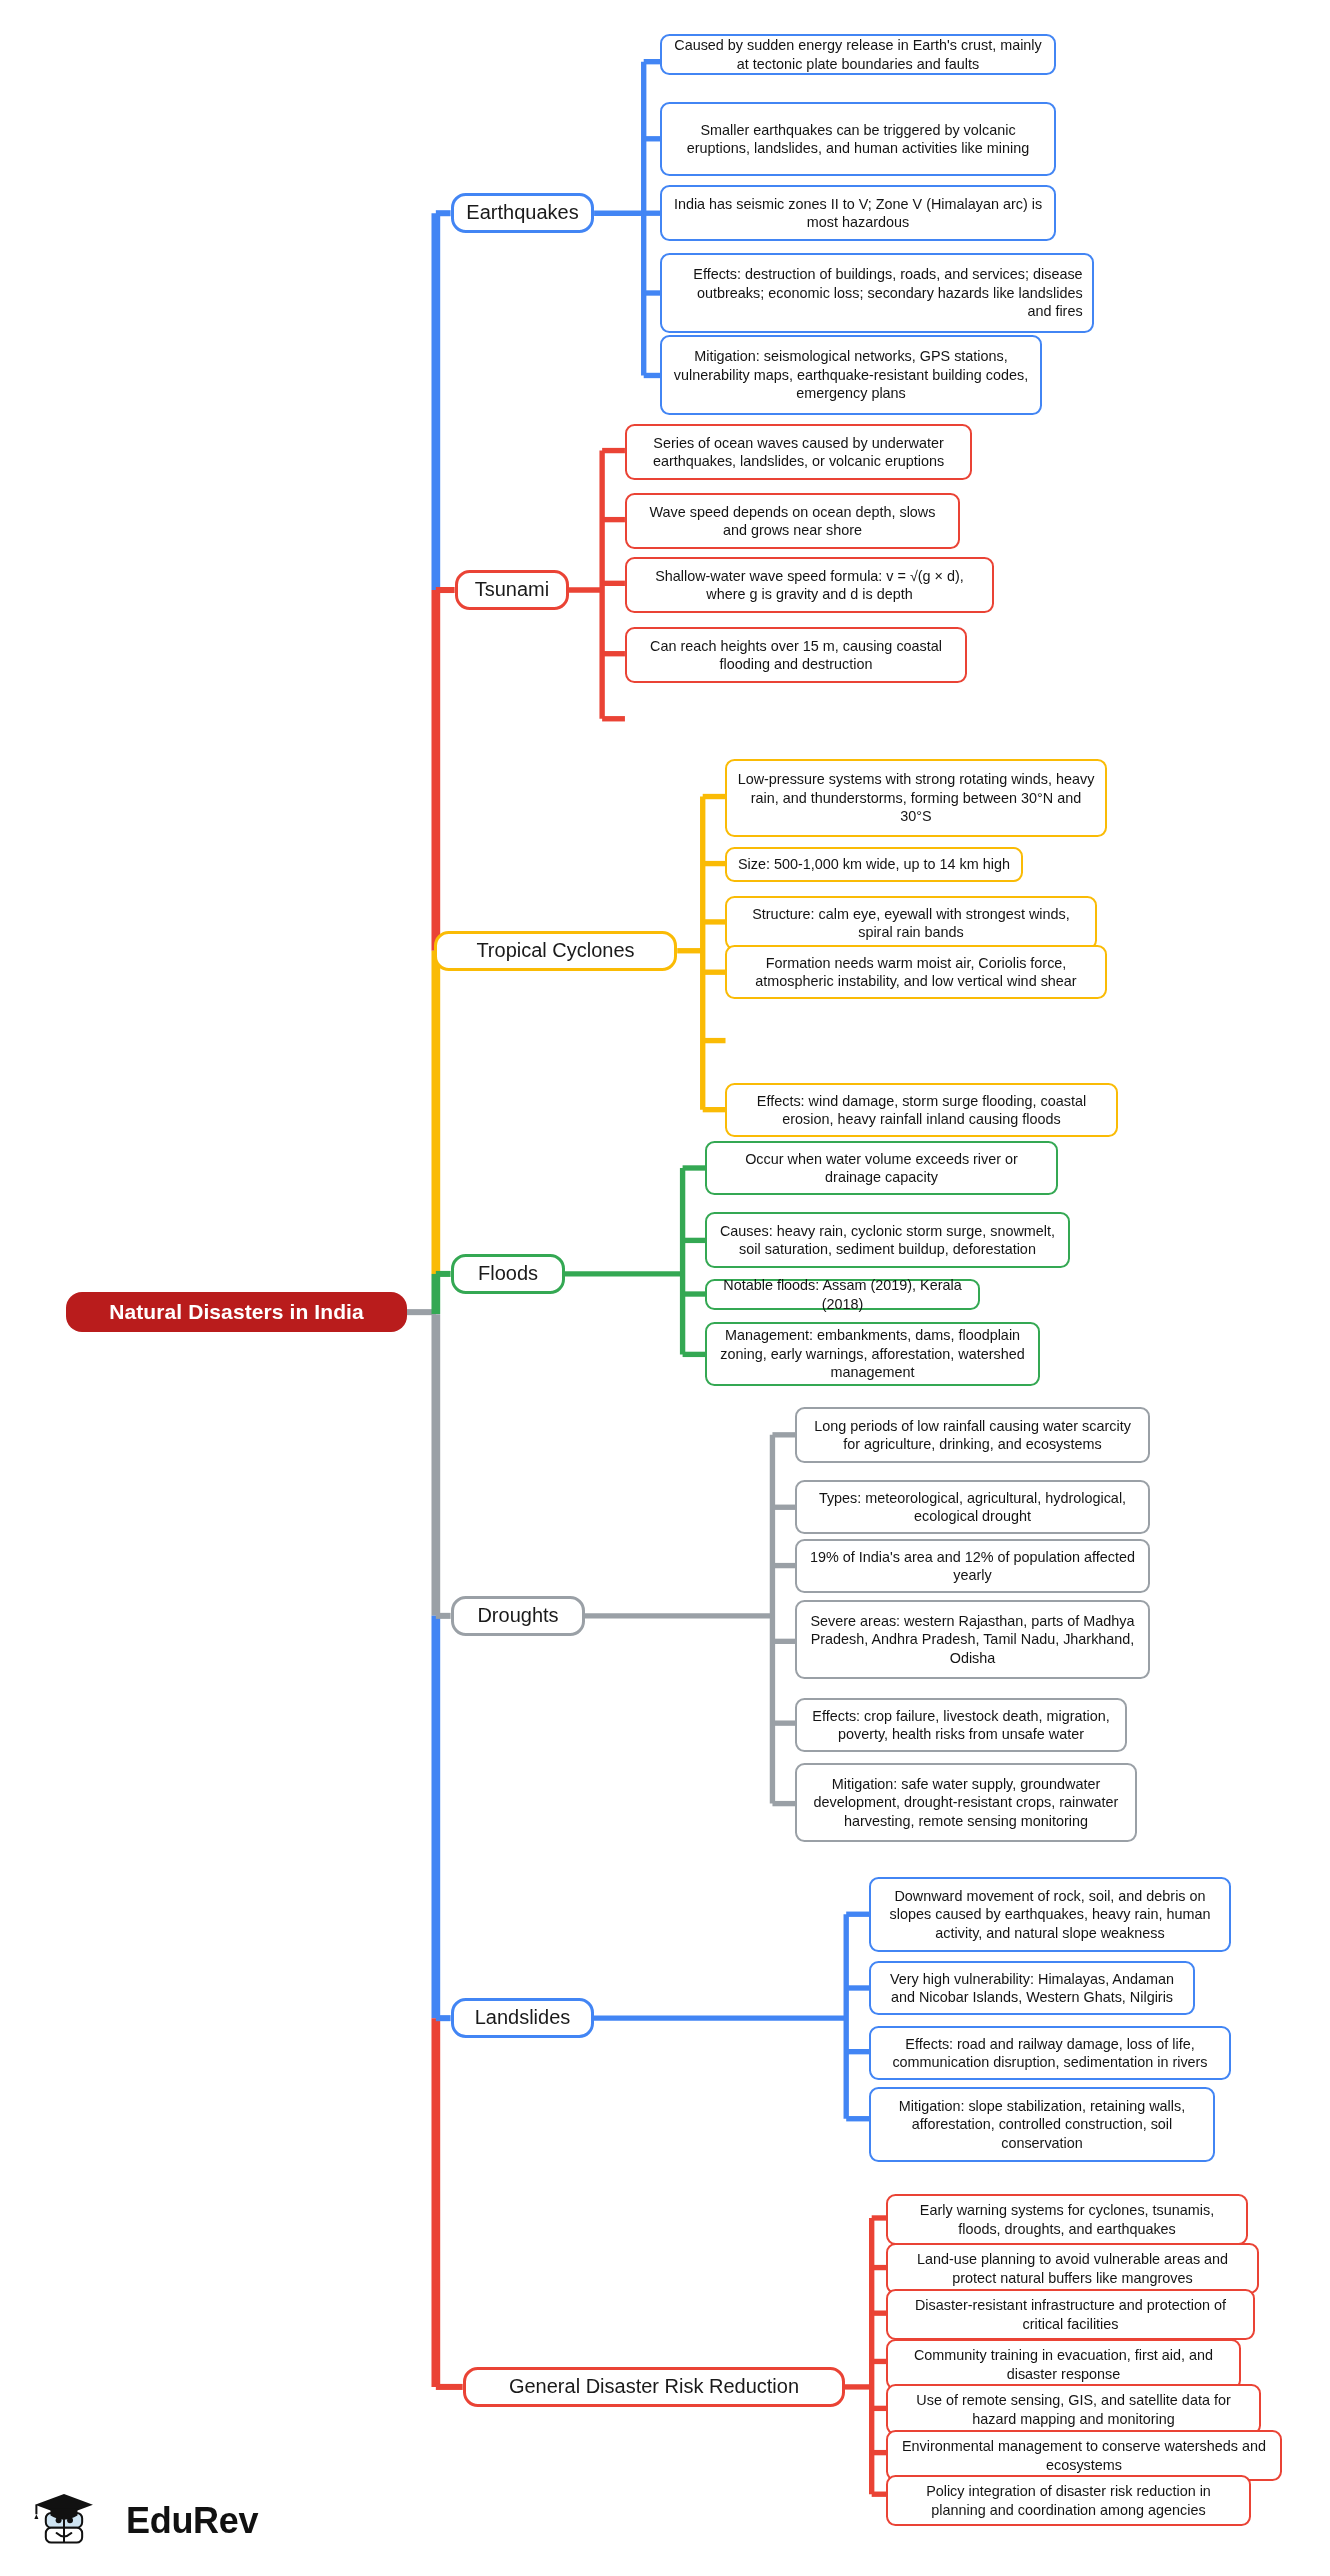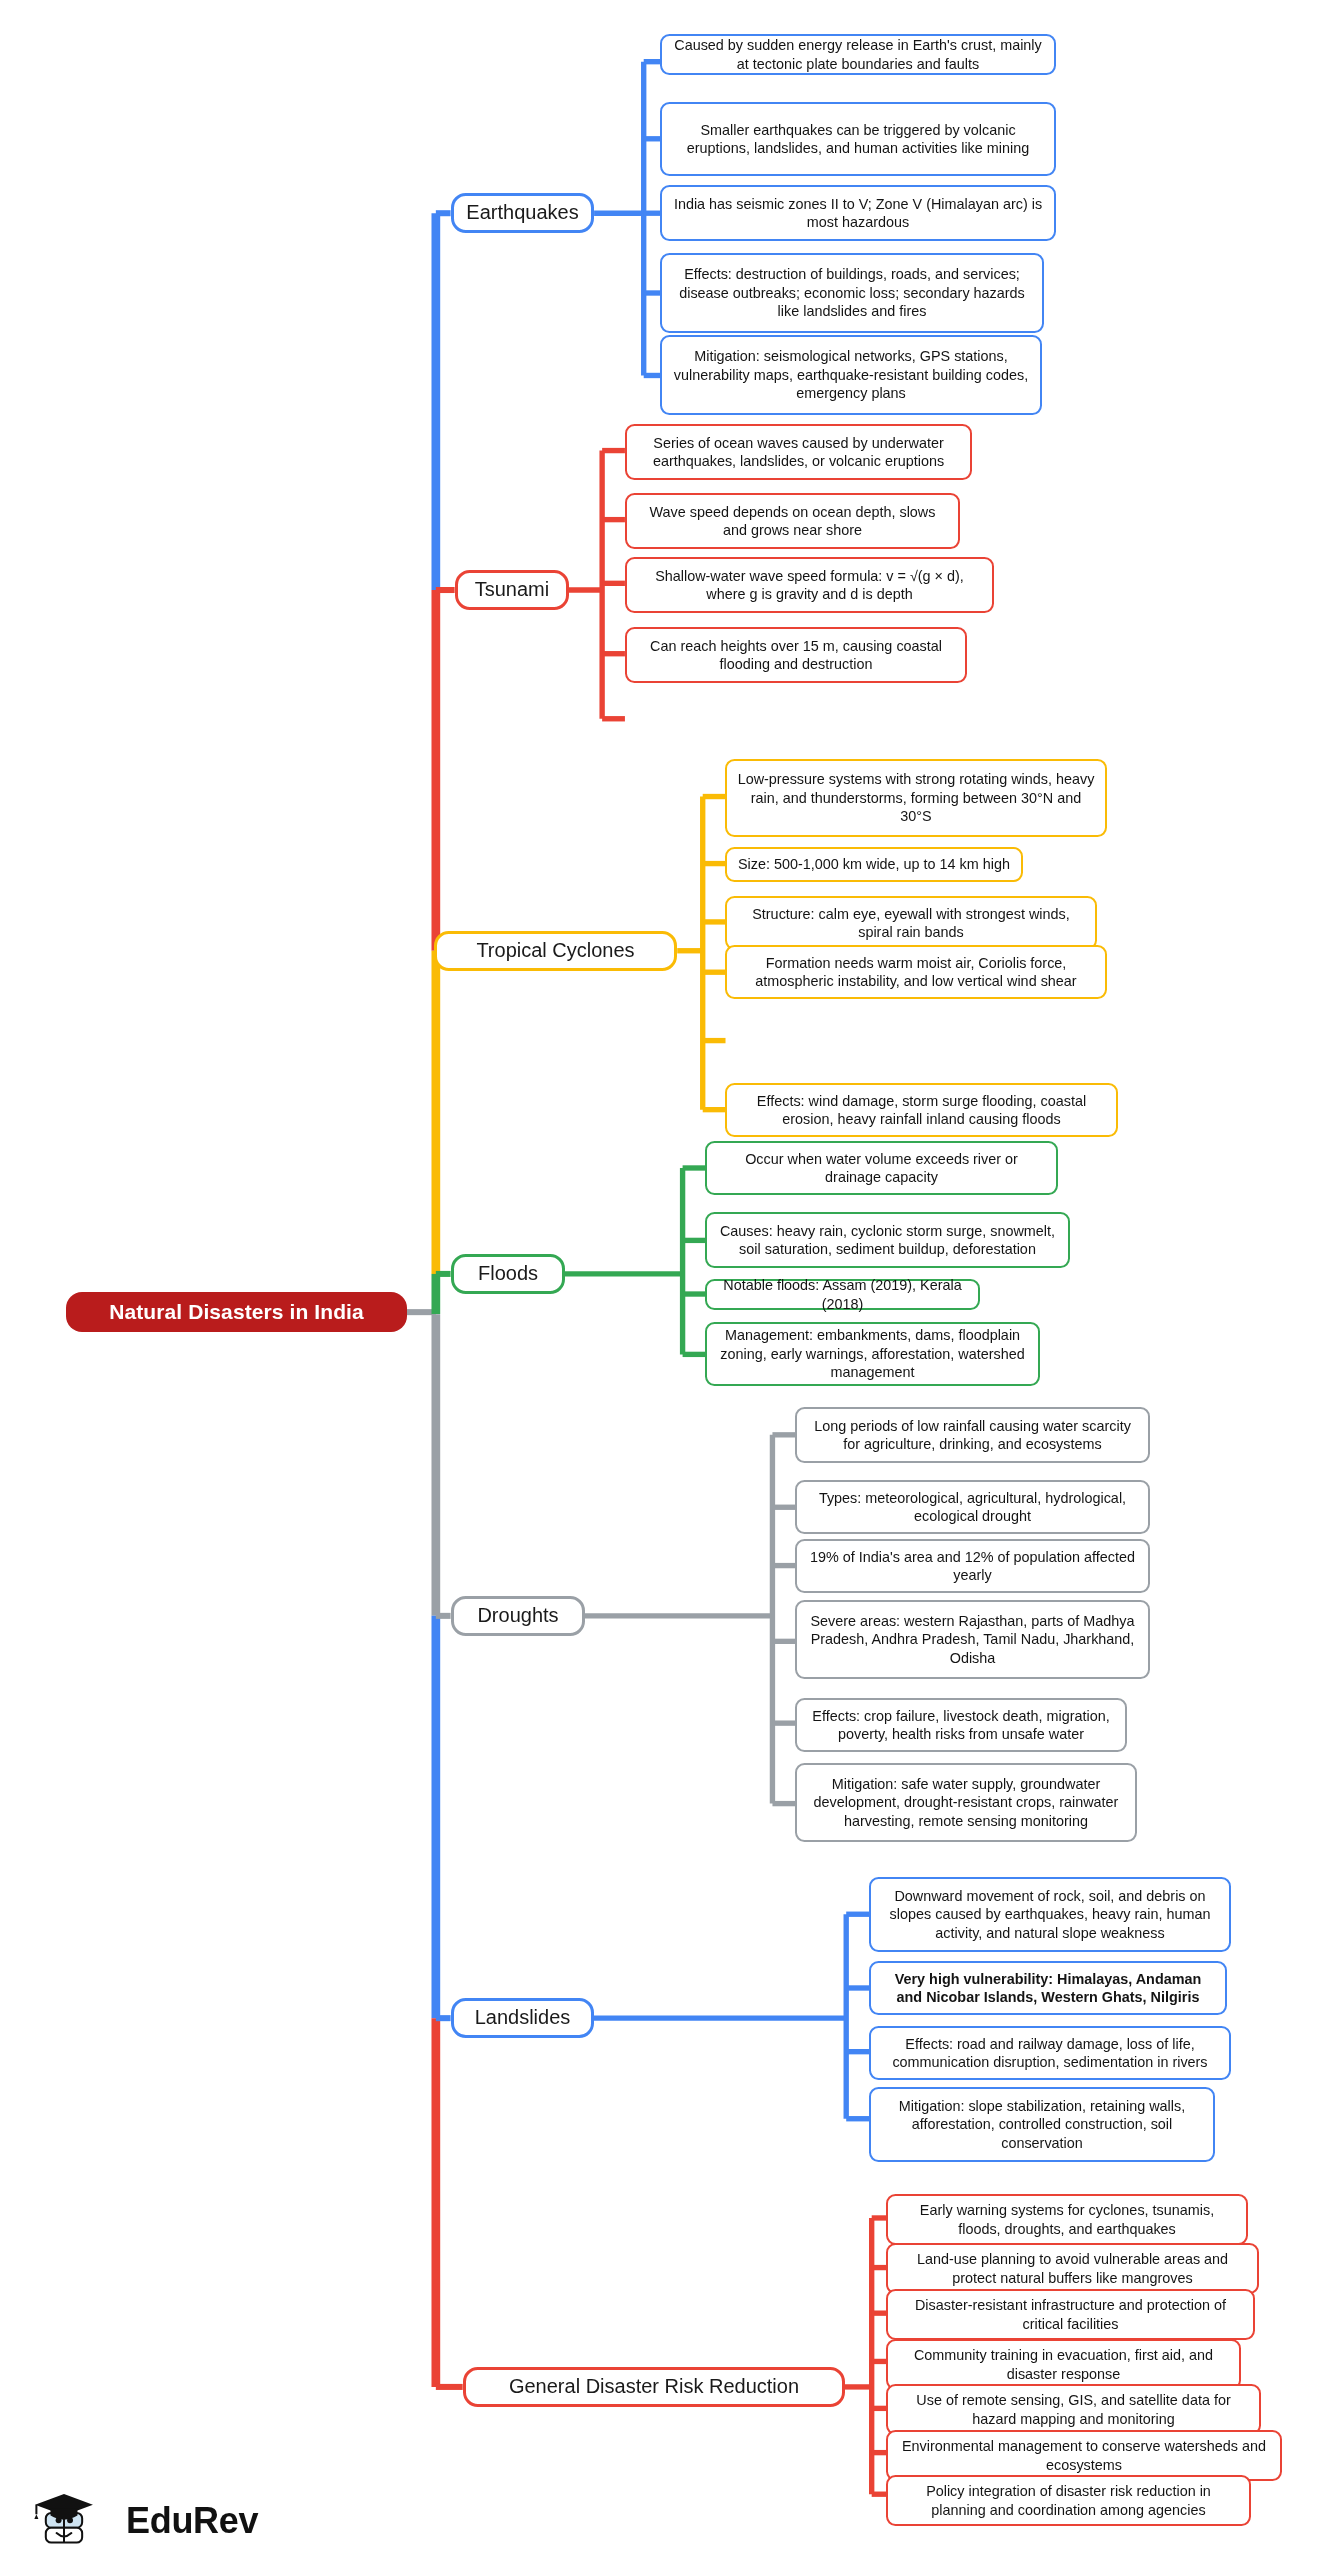--- a/index.html
+++ b/index.html
@@ -178,21 +178,21 @@
 
   <div class="node branch c-gray" style="left:451px;top:1596px;width:134px;height:40px;">Droughts</div>
 
   <div class="node branch c-blue" style="left:451px;top:1998px;width:143px;height:40px;">Landslides</div>
 
   <div class="node branch c-red" style="left:463px;top:2367px;width:382px;height:40px;">General Disaster Risk Reduction</div>
 
   <div class="node leaf c-blue" style="left:660px;top:34px;width:396px;height:41px;">Caused by sudden energy release in Earth's crust, mainly at tectonic plate boundaries and faults</div>
   <div class="node leaf c-blue" style="left:660px;top:102px;width:396px;height:74px;">Smaller earthquakes can be triggered by volcanic eruptions, landslides, and human activities like mining</div>
   <div class="node leaf c-blue" style="left:660px;top:185px;width:396px;height:56px;">India has seismic zones II to V; Zone V (Himalayan arc) is most hazardous</div>
-  <div class="node leaf c-blue" style="left:660px;top:253px;width:384px;height:80px;">Effects: destruction of buildings, roads, and services; disease outbreaks; economic loss; secondary hazards like landslides and fires</div>
+  <div class="node leaf c-blue" style="left:660px;top:253px;width:434px;height:80px;text-align:right;">Effects: destruction of buildings, roads, and services; disease outbreaks; economic loss; secondary hazards like landslides and fires</div>
   <div class="node leaf c-blue" style="left:660px;top:335px;width:382px;height:80px;">Mitigation: seismological networks, GPS stations, vulnerability maps, earthquake-resistant building codes, emergency plans</div>
 
   <div class="node leaf c-red" style="left:625px;top:424px;width:347px;height:56px;">Series of ocean waves caused by underwater earthquakes, landslides, or volcanic eruptions</div>
   <div class="node leaf c-red" style="left:625px;top:493px;width:335px;height:56px;">Wave speed depends on ocean depth, slows and grows near shore</div>
   <div class="node leaf c-red" style="left:625px;top:557px;width:369px;height:56px;">Shallow-water wave speed formula: v = √(g × d), where g is gravity and d is depth</div>
   <div class="node leaf c-red" style="left:625px;top:627px;width:342px;height:56px;">Can reach heights over 15 m, causing coastal flooding and destruction</div>
 
   <div class="node leaf c-yellow" style="left:725px;top:759px;width:382px;height:78px;">Low-pressure systems with strong rotating winds, heavy rain, and thunderstorms, forming between 30°N and 30°S</div>
   <div class="node leaf c-yellow" style="left:725px;top:847px;width:298px;height:35px;">Size: 500-1,000 km wide, up to 14 km high</div>
   <div class="node leaf c-yellow" style="left:725px;top:896px;width:372px;height:54px;">Structure: calm eye, eyewall with strongest winds, spiral rain bands</div>
@@ -205,21 +205,21 @@
   <div class="node leaf c-green" style="left:705px;top:1322px;width:335px;height:64px;">Management: embankments, dams, floodplain zoning, early warnings, afforestation, watershed management</div>
 
   <div class="node leaf c-gray" style="left:795px;top:1407px;width:355px;height:56px;">Long periods of low rainfall causing water scarcity for agriculture, drinking, and ecosystems</div>
   <div class="node leaf c-gray" style="left:795px;top:1480px;width:355px;height:54px;">Types: meteorological, agricultural, hydrological, ecological drought</div>
   <div class="node leaf c-gray" style="left:795px;top:1539px;width:355px;height:54px;">19% of India's area and 12% of population affected yearly</div>
   <div class="node leaf c-gray" style="left:795px;top:1600px;width:355px;height:79px;">Severe areas: western Rajasthan, parts of Madhya Pradesh, Andhra Pradesh, Tamil Nadu, Jharkhand, Odisha</div>
   <div class="node leaf c-gray" style="left:795px;top:1698px;width:332px;height:54px;">Effects: crop failure, livestock death, migration, poverty, health risks from unsafe water</div>
   <div class="node leaf c-gray" style="left:795px;top:1763px;width:342px;height:79px;">Mitigation: safe water supply, groundwater development, drought-resistant crops, rainwater harvesting, remote sensing monitoring</div>
 
   <div class="node leaf c-blue" style="left:869px;top:1877px;width:362px;height:75px;">Downward movement of rock, soil, and debris on slopes caused by earthquakes, heavy rain, human activity, and natural slope weakness</div>
-  <div class="node leaf c-blue" style="left:869px;top:1961px;width:358px;height:54px;font-weight:bold;">Very high vulnerability: Himalayas, Andaman and Nicobar Islands, Western Ghats, Nilgiris</div>
+  <div class="node leaf c-blue" style="left:869px;top:1961px;width:326px;height:54px;">Very high vulnerability: Himalayas, Andaman and Nicobar Islands, Western Ghats, Nilgiris</div>
   <div class="node leaf c-blue" style="left:869px;top:2026px;width:362px;height:54px;">Effects: road and railway damage, loss of life, communication disruption, sedimentation in rivers</div>
   <div class="node leaf c-blue" style="left:869px;top:2087px;width:346px;height:75px;">Mitigation: slope stabilization, retaining walls, afforestation, controlled construction, soil conservation</div>
 
   <div class="node leaf c-red" style="left:886px;top:2194px;width:362px;height:51px;">Early warning systems for cyclones, tsunamis, floods, droughts, and earthquakes</div>
   <div class="node leaf c-red" style="left:886px;top:2243px;width:373px;height:51px;">Land-use planning to avoid vulnerable areas and protect natural buffers like mangroves</div>
   <div class="node leaf c-red" style="left:886px;top:2289px;width:369px;height:51px;">Disaster-resistant infrastructure and protection of critical facilities</div>
   <div class="node leaf c-red" style="left:886px;top:2339px;width:355px;height:51px;">Community training in evacuation, first aid, and disaster response</div>
   <div class="node leaf c-red" style="left:886px;top:2384px;width:375px;height:51px;">Use of remote sensing, GIS, and satellite data for hazard mapping and monitoring</div>
   <div class="node leaf c-red" style="left:886px;top:2430px;width:396px;height:51px;">Environmental management to conserve watersheds and ecosystems</div>
   <div class="node leaf c-red" style="left:886px;top:2475px;width:365px;height:51px;">Policy integration of disaster risk reduction in planning and coordination among agencies</div>

